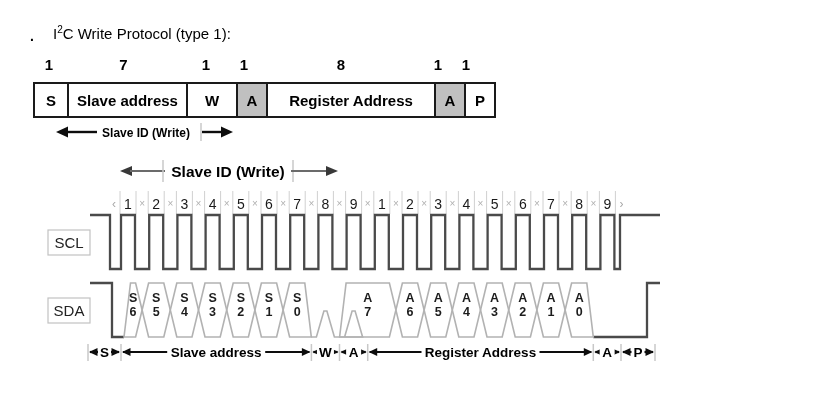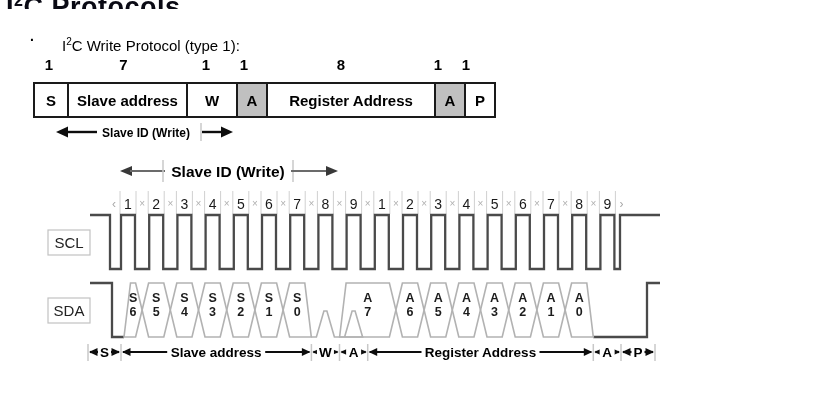--- a/index.html
+++ b/index.html
@@ -6,43 +6,40 @@
   #canvas{position:relative;width:818px;height:404px;background:#fff;overflow:hidden;
           font-family:"Liberation Sans", sans-serif;color:#000;}
   
   #heading-clip{position:absolute;left:6px;top:0;width:320px;height:9px;overflow:hidden;}
   #heading-clip .h-inner{font-size:27px;font-weight:bold;line-height:30px;margin-top:-14px;
                          letter-spacing:0.5px;color:#0a0a14;white-space:nowrap;}
   #heading-clip sup{font-size:16px;}
   
   #subtitle-row{position:absolute;left:30px;top:20px;font-size:15px;}
   #subtitle-row .bullet{position:absolute;left:0;top:8px;font-size:14px;font-weight:bold;}
-  #subtitle-row .sub-text{position:absolute;left:32px;top:4px;white-space:nowrap;margin-top:12px;}
+  #subtitle-row .sub-text{position:absolute;left:23px;top:4px;white-space:nowrap;}
   #subtitle-row sup{font-size:10px;vertical-align:6px;}
   
   #bit-widths{position:absolute;left:33px;top:56px;display:flex;font-weight:bold;font-size:15px;}
   #bit-widths span{display:block;text-align:center;}
   #packet-table{position:absolute;left:33px;top:82px;display:flex;border:2px solid #1a1a1a;
                 height:32px;background:#fff;}
   #packet-table .cell{display:flex;align-items:center;justify-content:center;
                       font-weight:bold;font-size:15px;border-left:2px solid #1a1a1a;
                       white-space:nowrap;overflow:hidden;}
   #packet-table .cell:first-child{border-left:none;}
   #packet-table .cell.shaded{background:#c0c0c0;}
   .c0{width:32px}.c1{width:117px}.c2{width:48px}.c3{width:28px}.c4{width:166px}.c5{width:28px}.c6{width:28px}
   #diagram{position:absolute;left:0;top:0;}
 </style>
 </head>
 <body>
 
 <div id="canvas">
 
-  <div id="heading-clip">
-    <div class="h-inner"><span>I</span><sup>2</sup><span>C Protocols</span></div>
-  </div>
 
   <div id="subtitle-row">
     <span class="bullet">.</span>
     <span class="sub-text"><span>I</span><sup>2</sup><span>C Write Protocol (type 1):</span></span>
   </div>
 
   <div id="bit-widths">
     <span class="c0">1</span>
     <span class="c1">7</span>
     <span class="c2">1</span>

